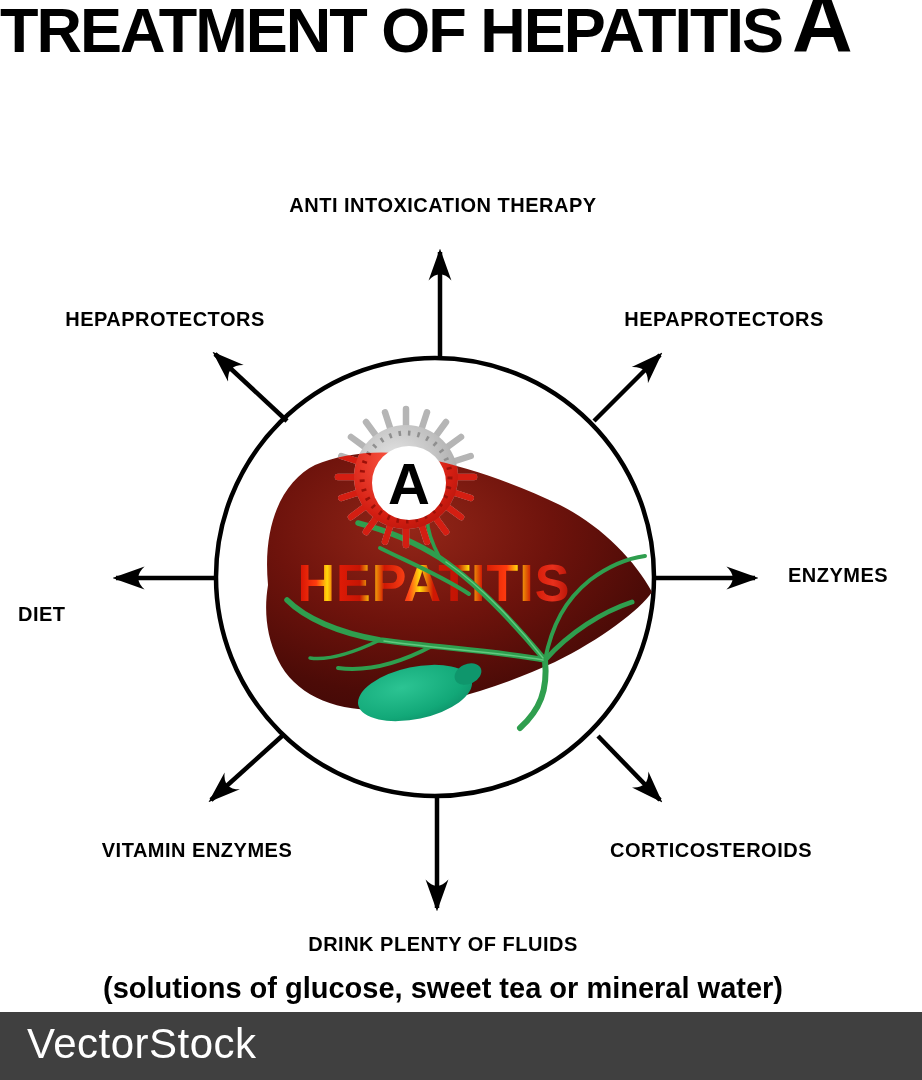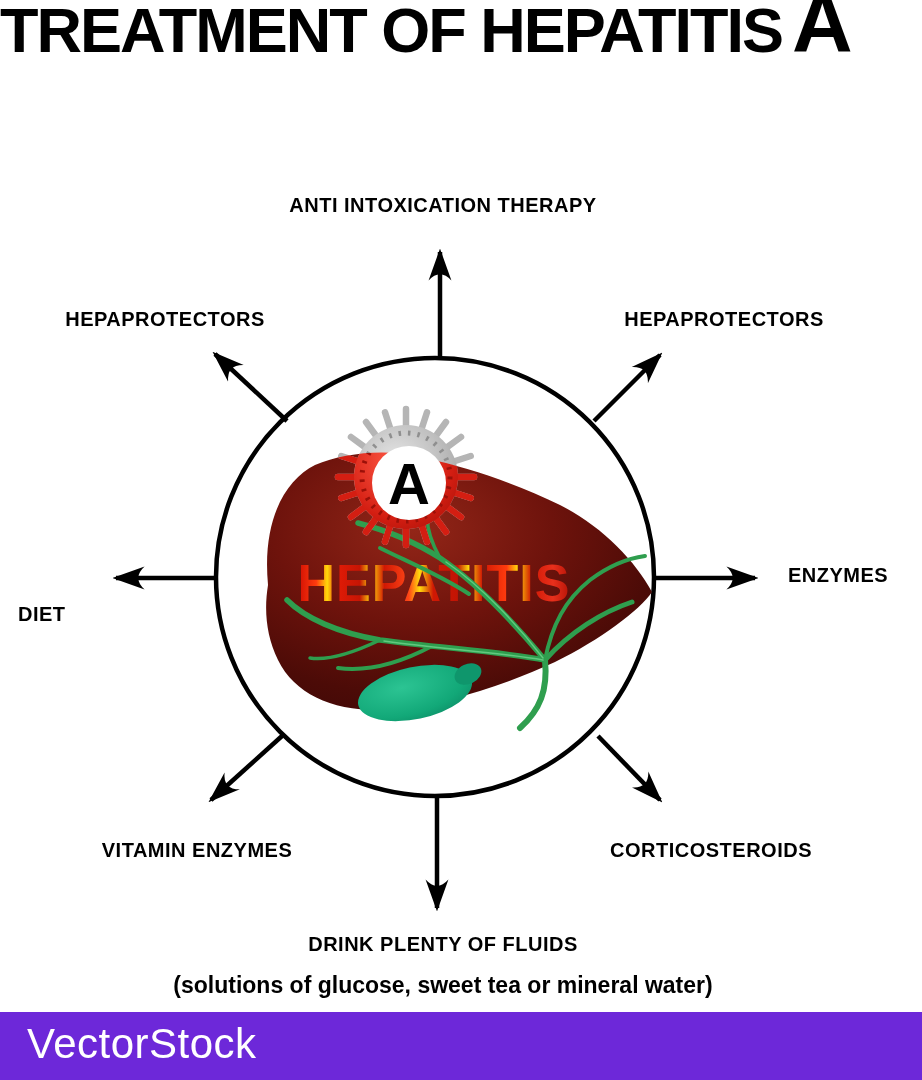--- a/index.html
+++ b/index.html
@@ -12,26 +12,26 @@
     font-weight:bold; white-space:nowrap; line-height:1;
   }
   .title-main { font-size:63px; letter-spacing:-2px; }
   .title-suffix { font-size:84px; letter-spacing:-1px; }
   .label {
     position:absolute; font-weight:bold; font-size:20px; letter-spacing:0.5px;
     white-space:nowrap; color:#000; line-height:1.1;
   }
   .centered { transform:translateX(-50%); }
   .sublabel {
-    position:absolute; font-weight:bold; font-size:23px; letter-spacing:0;
+    position:absolute; font-weight:bold; font-size:29px; letter-spacing:0;
     white-space:nowrap; color:#000; transform:translateX(-50%);
   }
   svg.diagram { position:absolute; left:0; top:0; }
   .watermark {
-    position:absolute; left:0; top:1012px; width:922px; height:68px; background:#6d28d9;
+    position:absolute; left:0; top:1012px; width:922px; height:68px; background:#404040;
     display:flex; align-items:center; justify-content:space-between;
     box-sizing:border-box; padding:0 28px 4px 27px;gap:31px;
   }
   .wm-brand { color:#fff; font-size:42px; font-weight:400; letter-spacing:0.5px; }
   .wm-credit { color:#fff; font-size:31px; font-weight:400; letter-spacing:0.5px; }
 </style>
 </head>
 <body>
 
 <div class="title">

